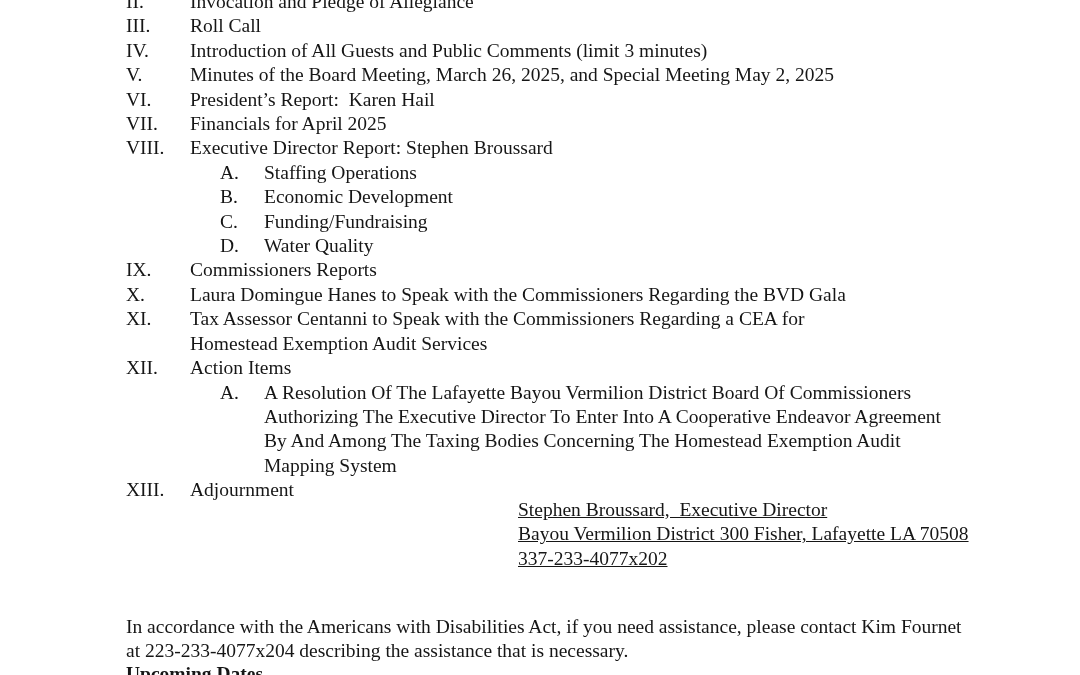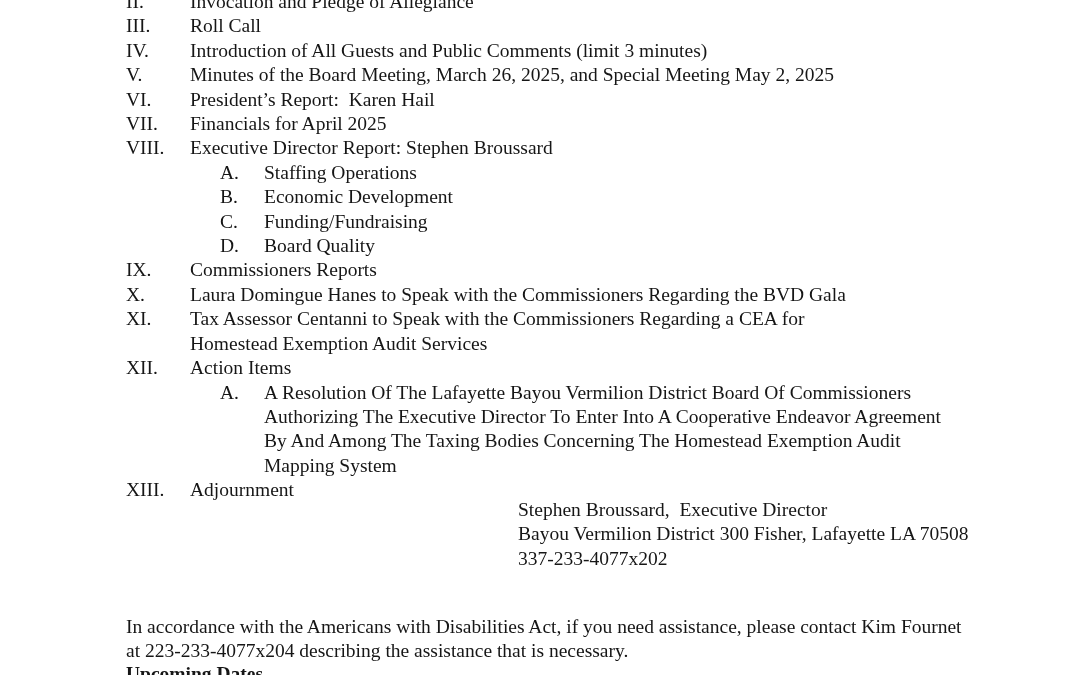--- a/index.html
+++ b/index.html
@@ -75,21 +75,21 @@
 
   
   .signature {
     position: absolute;
     left: 518px;
     top: 498px;
     font-size: 19.5px;
     line-height: 24.4px;
     white-space: nowrap;
   }
-  .signature div { white-space: pre; }
+  .signature div { white-space: pre; text-decoration: underline; }
 
   
   .ada {
     position: absolute;
     left: 126px;
     top: 595px;
     width: 845px;
     font-size: 19.5px;
     line-height: 24.4px;
   }
@@ -166,21 +166,21 @@
       <div class="subitem">
         <span class="subnum">B.</span>
         <span class="subbody">Economic Development</span>
       </div>
       <div class="subitem">
         <span class="subnum">C.</span>
         <span class="subbody">Funding/Fundraising</span>
       </div>
       <div class="subitem">
         <span class="subnum">D.</span>
-        <span class="subbody">Board Quality</span>
+        <span class="subbody">Water Quality</span>
       </div>
 
       <div class="item">
         <span class="num">IX.</span>
         <span class="body-text">Commissioners Reports</span>
       </div>
 
       <div class="item">
         <span class="num">X.</span>
         <span class="body-text">Laura Domingue Hanes to Speak with the Commissioners Regarding the BVD Gala</span>

